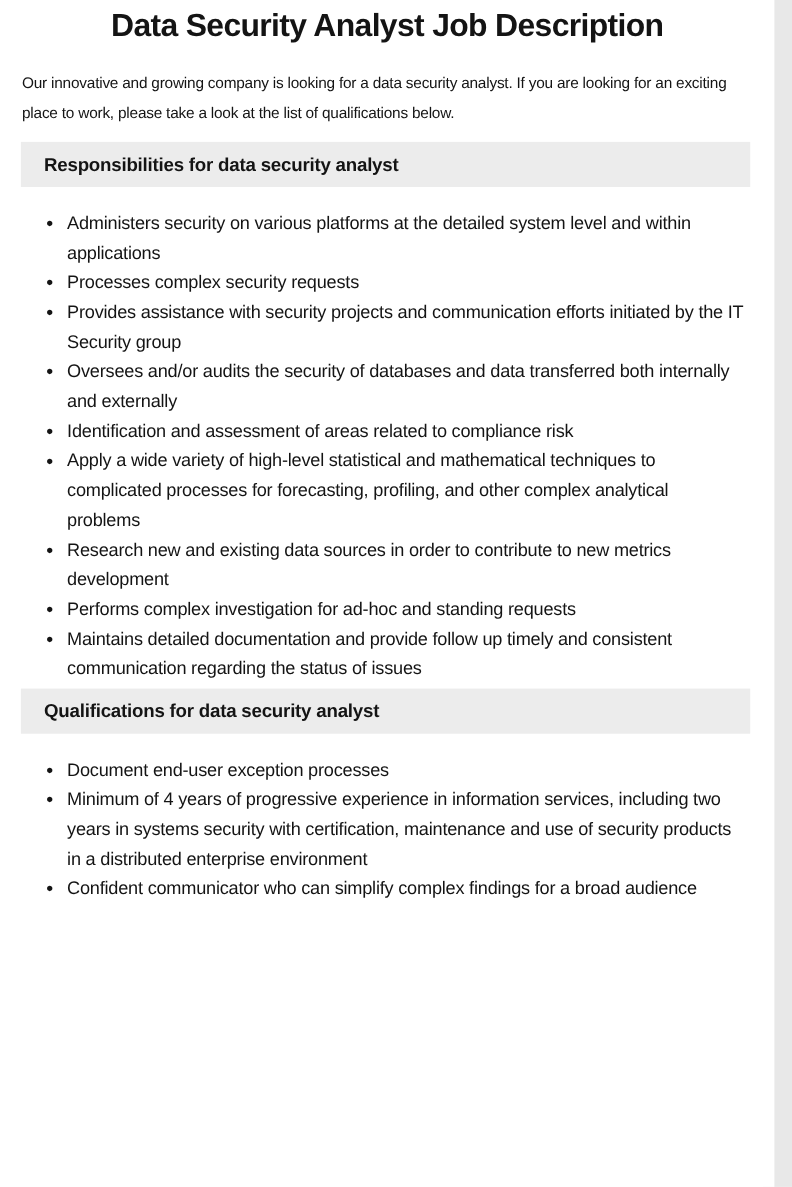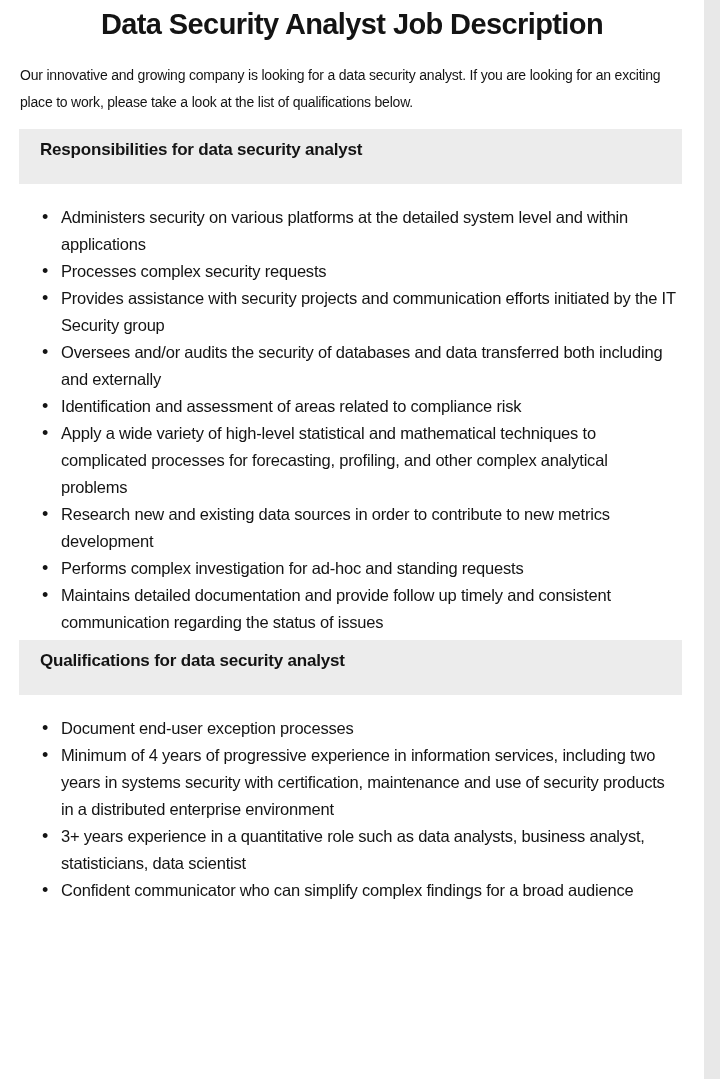--- a/index.html
+++ b/index.html
@@ -34,21 +34,21 @@
   }
   .intro{
     margin:20px 24px 0 20px;
     font-size:14px;
     line-height:27px;
     letter-spacing:-0.2px;
   }
   .section-header{
     margin:13px 22px 0 19px;
     background:var(--heading-bar-bg,#ececec);
-    padding:11px 10px 25px 21px;
+    padding:11px 10px 11px 21px;
     font-size:17px;
     line-height:19px;
     font-weight:700;
     letter-spacing:-0.2px;
   }
   .section-header.second{
     margin-top:4px;
   }
   ul.bullet-list{
     margin:20px 26px 0 20px;
@@ -81,32 +81,31 @@
   <p class="intro">Our innovative and growing company is looking for a data security analyst. If you are looking for an exciting place to work, please take a look at the list of qualifications below.</p>
 
   <div class="section-header">
     <span>Responsibilities for data security analyst</span>
   </div>
 
   <ul class="bullet-list">
     <li>Administers security on various platforms at the detailed system level and within applications</li>
     <li>Processes complex security requests</li>
     <li>Provides assistance with security projects and communication efforts initiated by the IT Security group</li>
-    <li>Oversees and/or audits the security of databases and data transferred both including and externally</li>
+    <li>Oversees and/or audits the security of databases and data transferred both internally and externally</li>
     <li>Identification and assessment of areas related to compliance risk</li>
     <li>Apply a wide variety of high-level statistical and mathematical techniques to complicated processes for forecasting, profiling, and other complex analytical problems</li>
     <li>Research new and existing data sources in order to contribute to new metrics development</li>
     <li>Performs complex investigation for ad-hoc and standing requests</li>
     <li>Maintains detailed documentation and provide follow up timely and consistent communication regarding the status of issues</li>
   </ul>
 
   <div class="section-header second">
     <span>Qualifications for data security analyst</span>
   </div>
 
   <ul class="bullet-list">
     <li>Document end-user exception processes</li>
     <li>Minimum of 4 years of progressive experience in information services, including two years in systems security with certification, maintenance and use of security products in a distributed enterprise environment</li>
-    <li>3+ years experience in a quantitative role such as data analysts, business analyst, statisticians, data scientist</li>
     <li>Confident communicator who can simplify complex findings for a broad audience</li>
   </ul>
 
 </div>
 
 </body></html>

